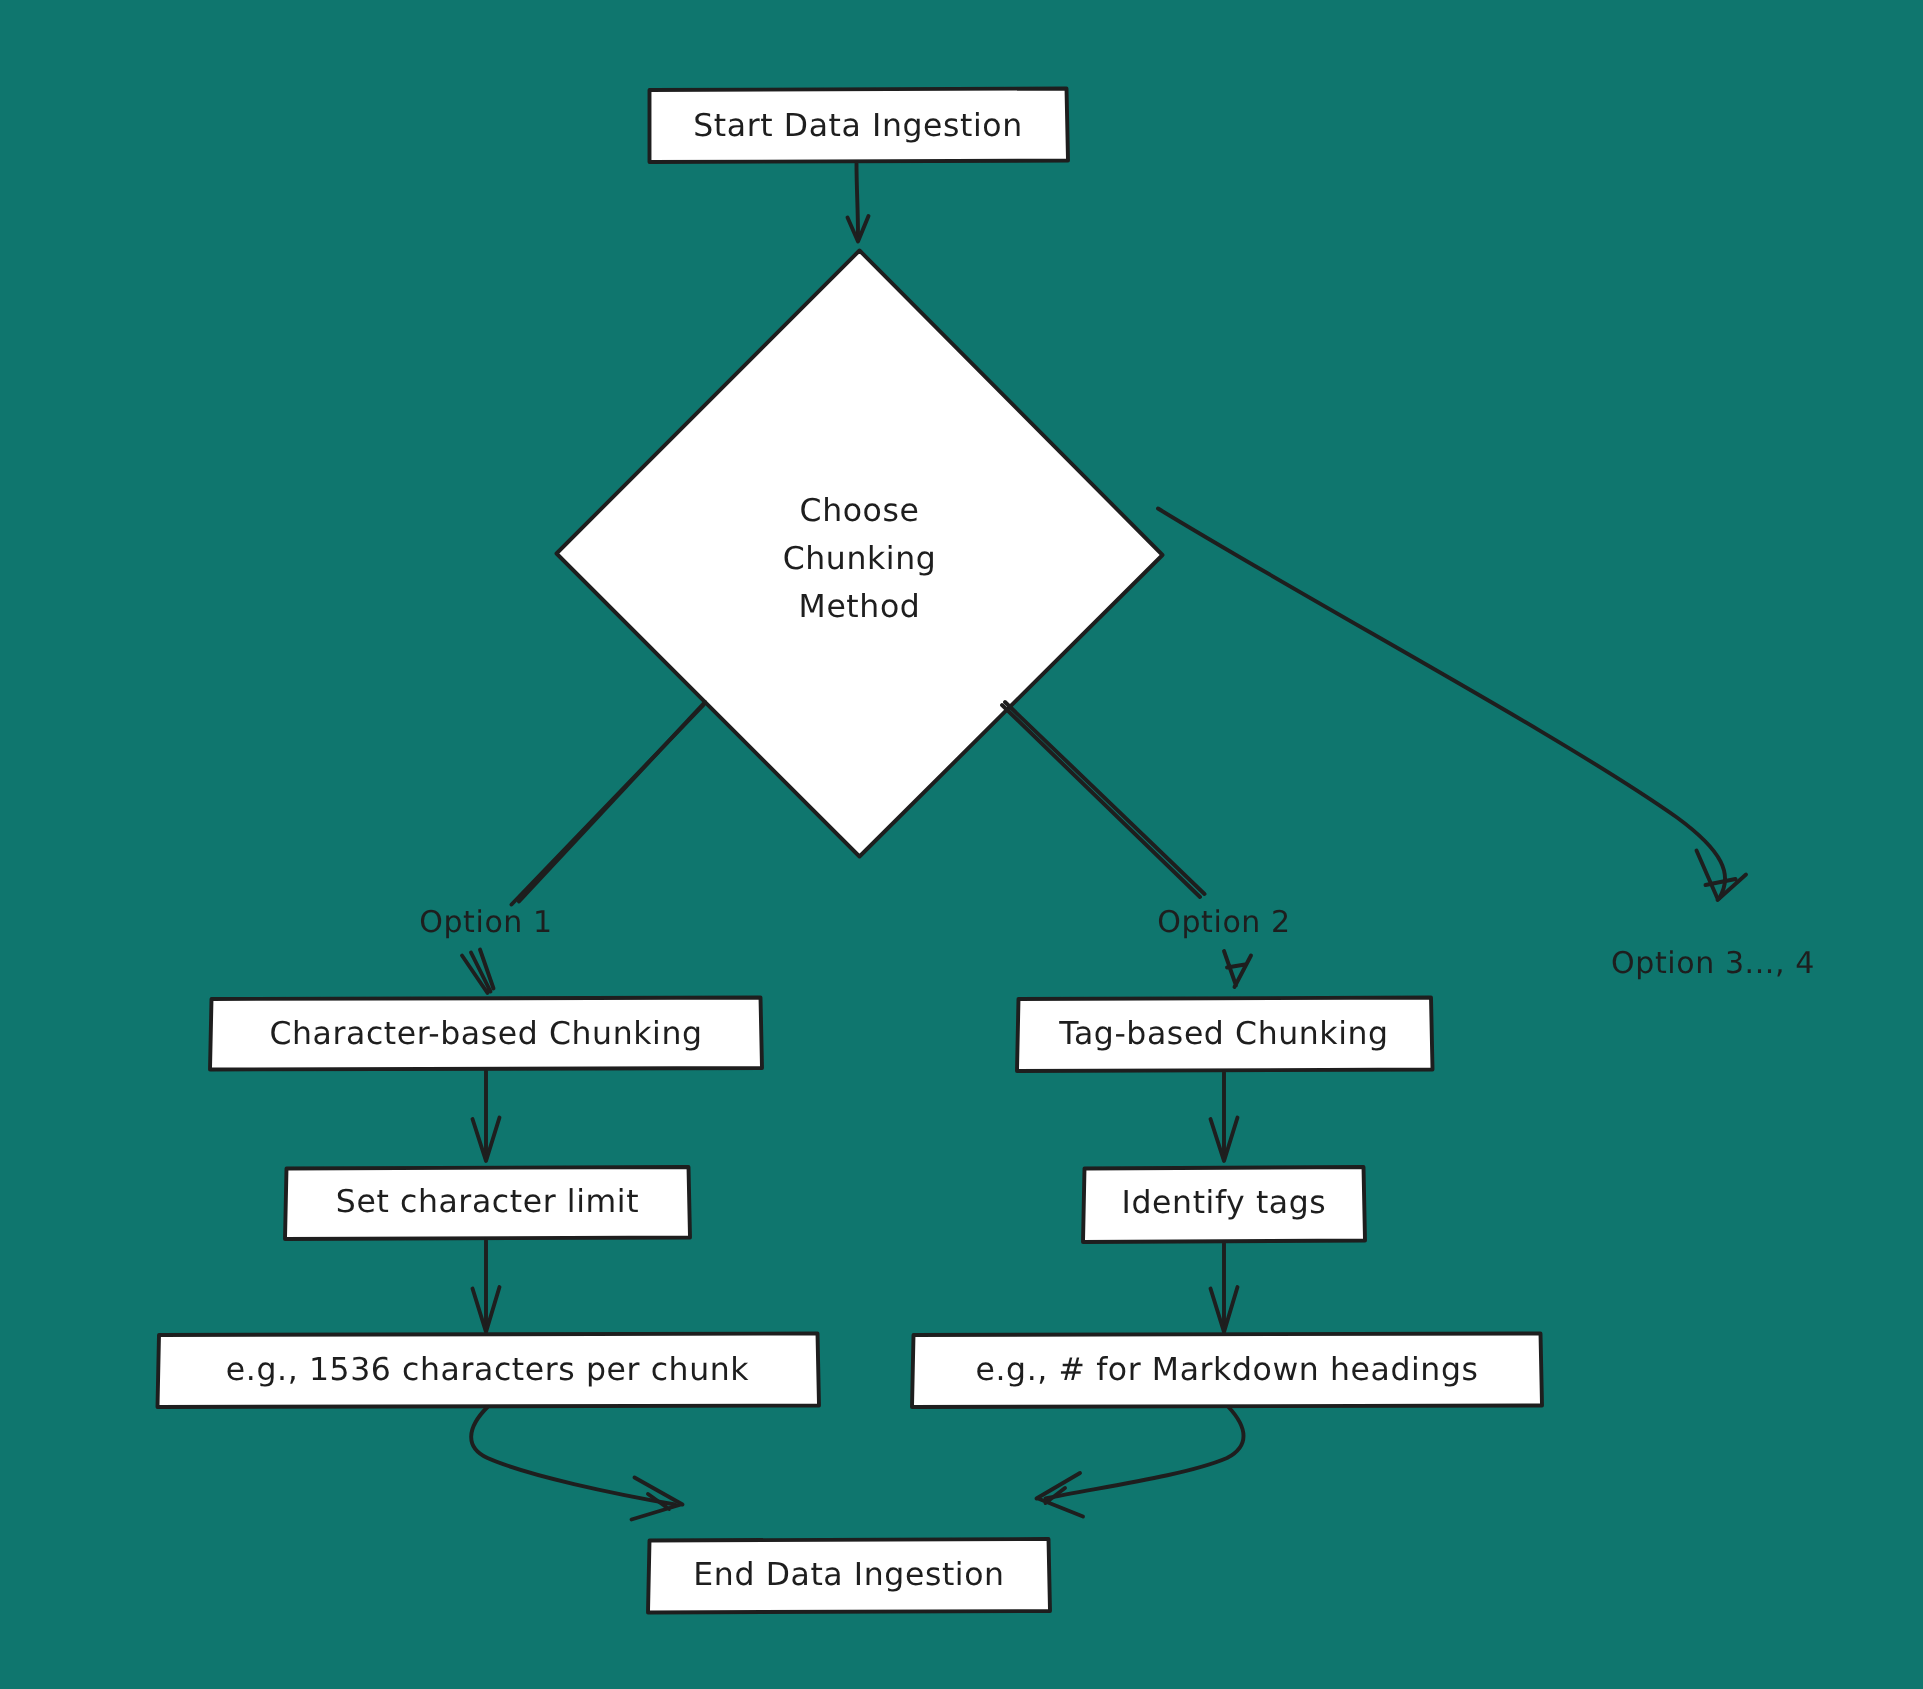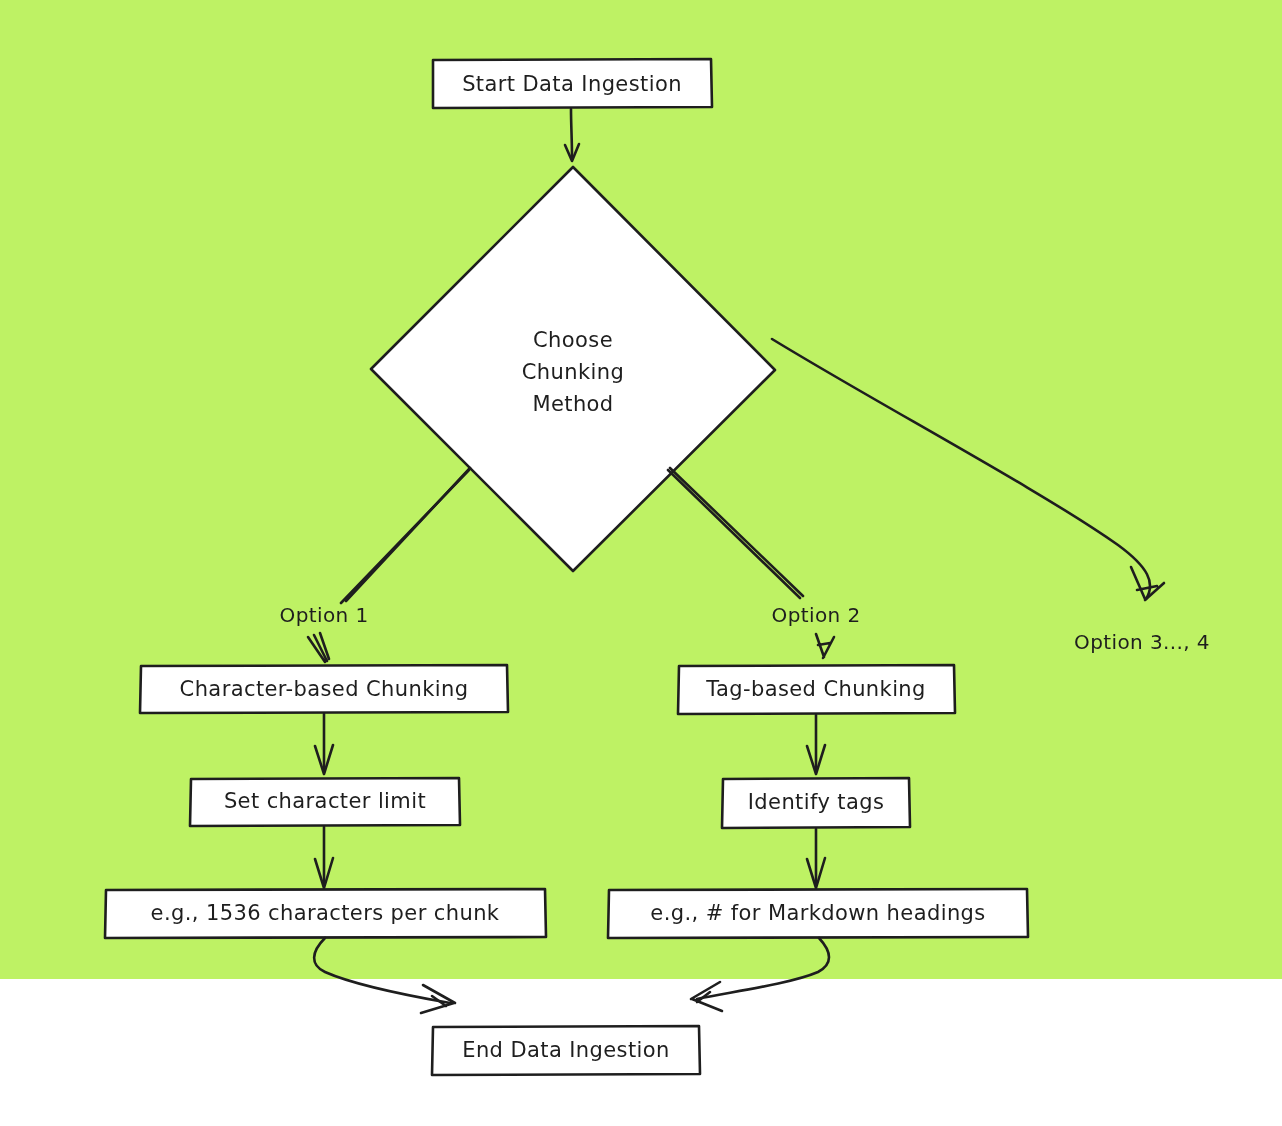--- a/index.html
+++ b/index.html
@@ -9,22 +9,22 @@
   }
   body {
     width: 1282px;
     height: 1126px;
     overflow: hidden;
     font-family: "DejaVu Sans", sans-serif;
   }
   #flowchart-root {
     position: relative;
     width: 1282px;
-    height: 979px;
-    background: #bef264;
+    height: 1126px;
+    background: #0f766e;
   }
   svg.diagram {
     display: block;
     width: 1282px;
     height: 1126px;
   }
   .node-shape {
     fill: #ffffff;
     stroke: #1e1e1e;
     stroke-width: 2.6;

